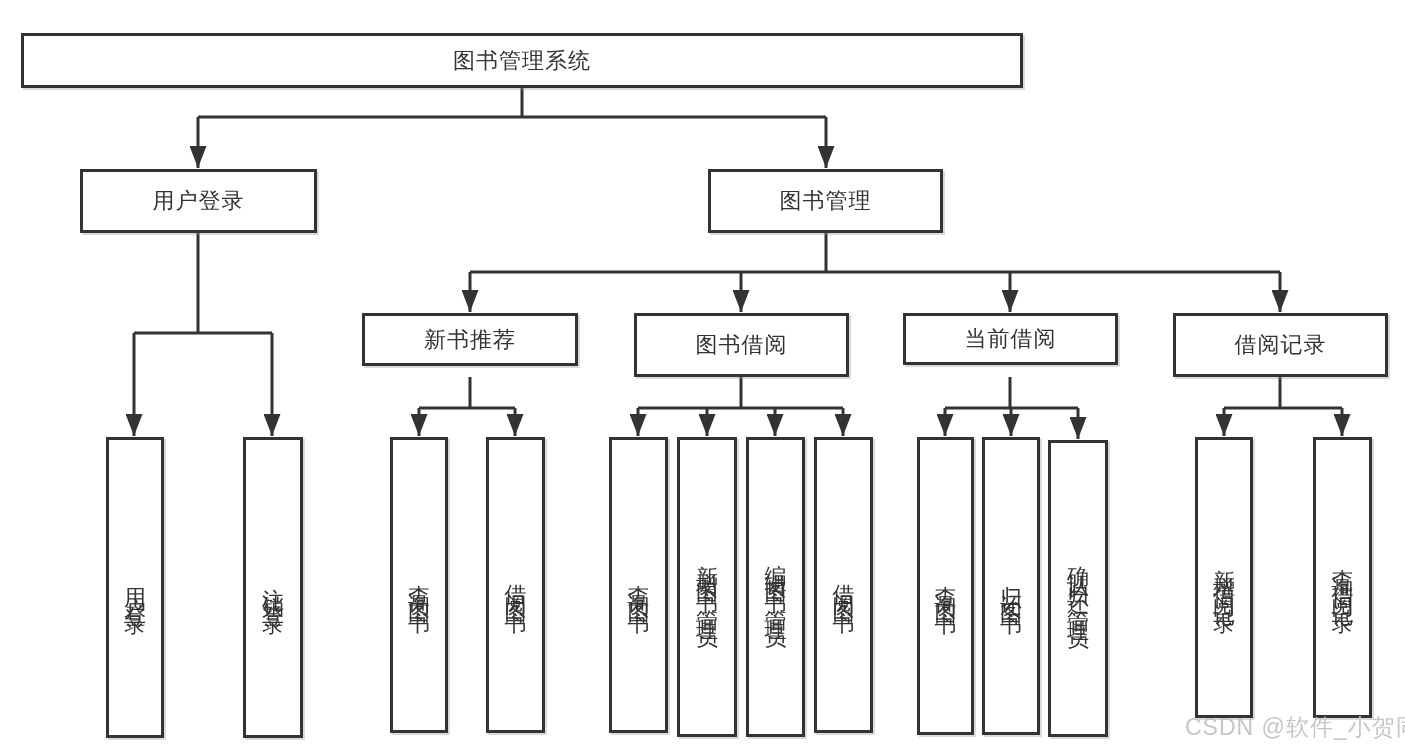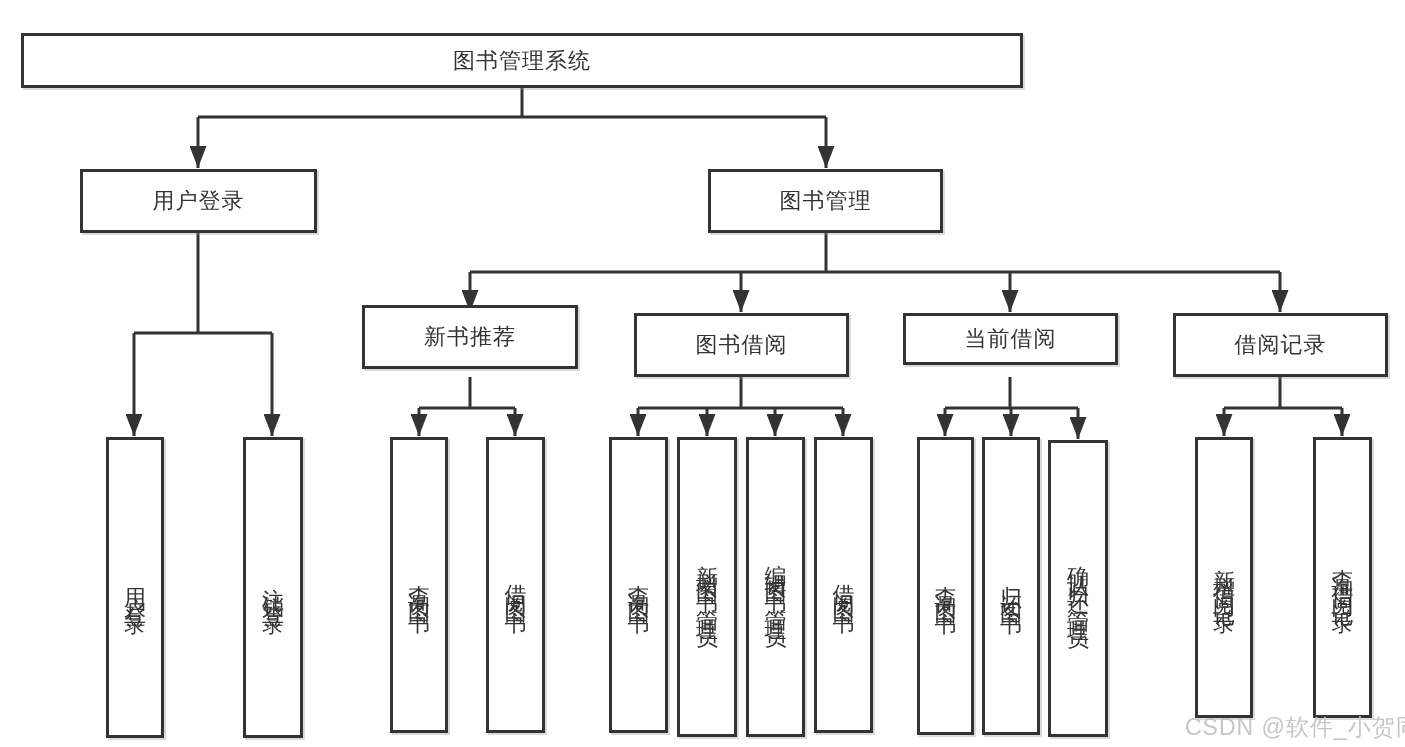--- a/index.html
+++ b/index.html
@@ -111,21 +111,21 @@
     <span>图书管理系统</span>
   </div>
 
   <div class="hbox" style="left:80px; top:169px; width:237px; height:64px;">
     <span>用户登录</span>
   </div>
   <div class="hbox" style="left:708px; top:169px; width:235px; height:64px;">
     <span>图书管理</span>
   </div>
 
-  <div class="hbox" style="left:362px; top:305px; width:216px; height:64px;">
+  <div class="hbox" style="left:362px; top:313px; width:216px; height:53px;">
     <span>新书推荐</span>
   </div>
   <div class="hbox" style="left:634px; top:313px; width:215px; height:64px;font-family:Liberation Mono, monospace;">
     <span>图书借阅</span>
   </div>
   <div class="hbox" style="left:903px; top:313px; width:215px; height:52px;">
     <span>当前借阅</span>
   </div>
   <div class="hbox" style="left:1173px; top:313px; width:215px; height:64px;">
     <span>借阅记录</span>

